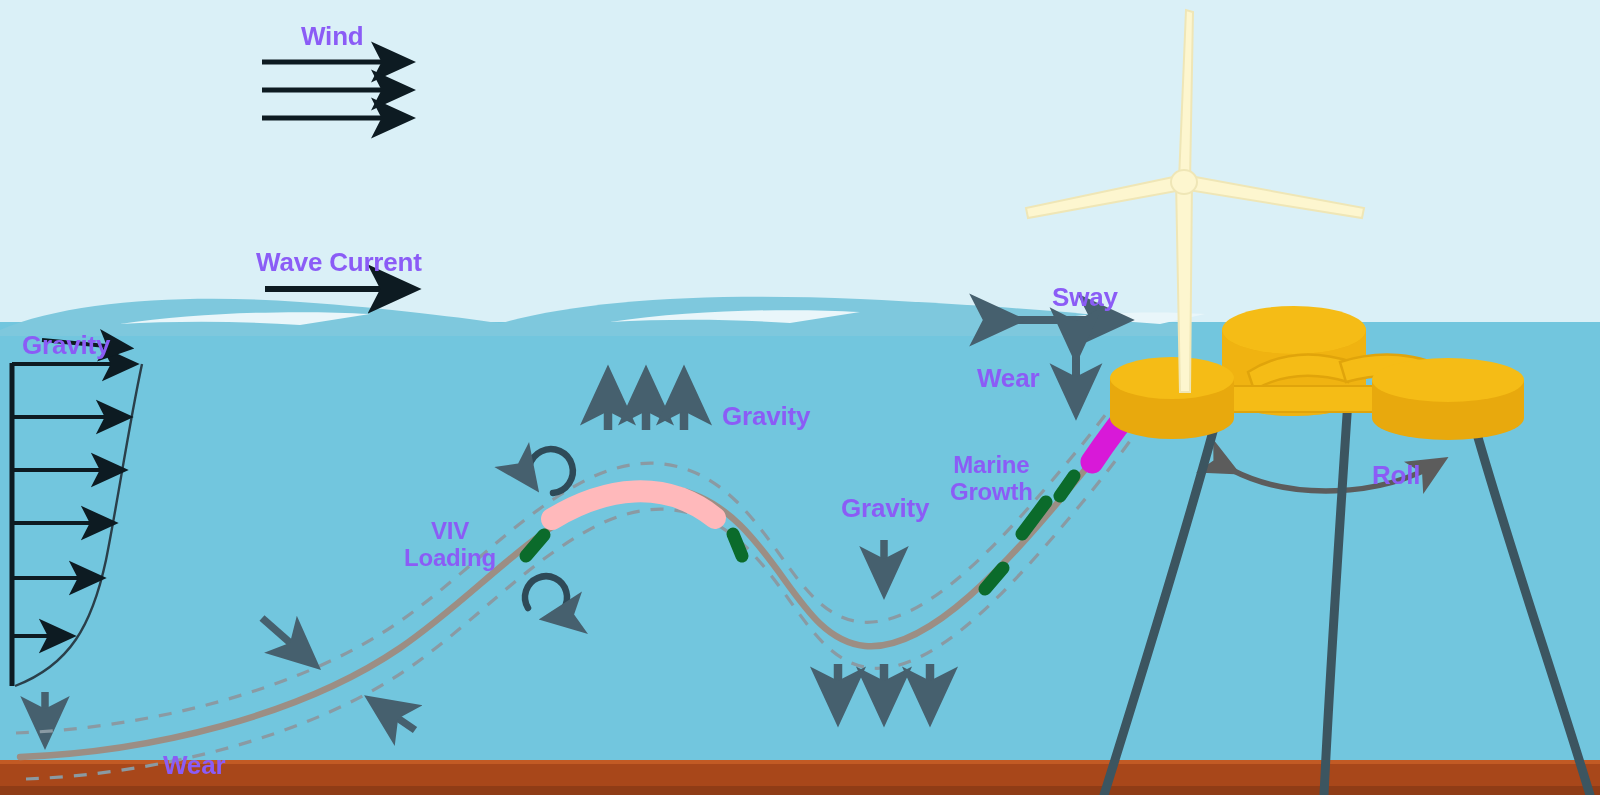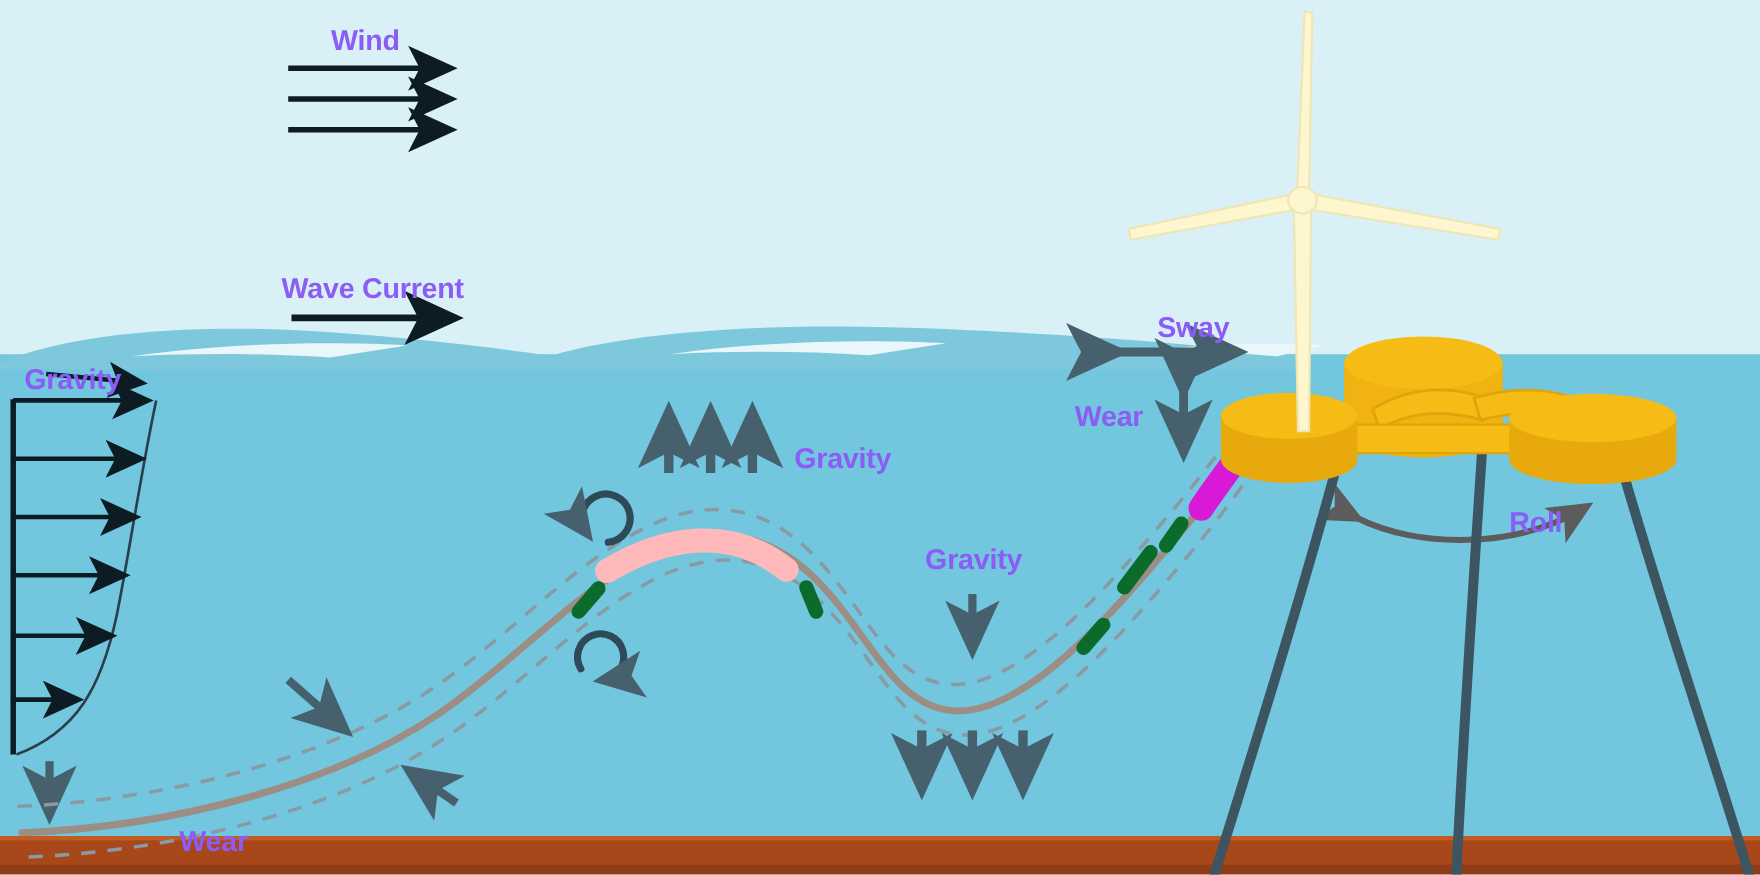--- a/index.html
+++ b/index.html
@@ -183,25 +183,29 @@
   <div class="lbl sz-lg" style="left:301px; top:22px;">Wind</div>
 
   <div class="lbl sz-lg" style="left:256px; top:248px;">Wave Current</div>
 
   <div class="lbl sz-lg" style="left:22px; top:331px;">Gravity</div>
 
 
   <div class="lbl sz-lg" style="left:163px; top:751px;">Wear</div>
 
 
+  <div class="lbl sz-md ctr" style="left:404px; top:518px;">VIV
+Loading</div>
 
   <div class="lbl sz-lg" style="left:722px; top:402px;">Gravity</div>
 
   <div class="lbl sz-lg" style="left:841px; top:494px;">Gravity</div>
 
+  <div class="lbl sz-md ctr" style="left:950px; top:452px;">Marine
+Growth</div>
 
   <div class="lbl sz-lg" style="left:1027px; top:283px;margin-left:25px;">Sway</div>
 
   <div class="lbl sz-lg" style="left:977px; top:364px;">Wear</div>
 
   <div class="lbl sz-lg" style="left:1372px; top:441px;margin-top:20px;">Roll</div>
 
 </div>
 
 </body></html>

